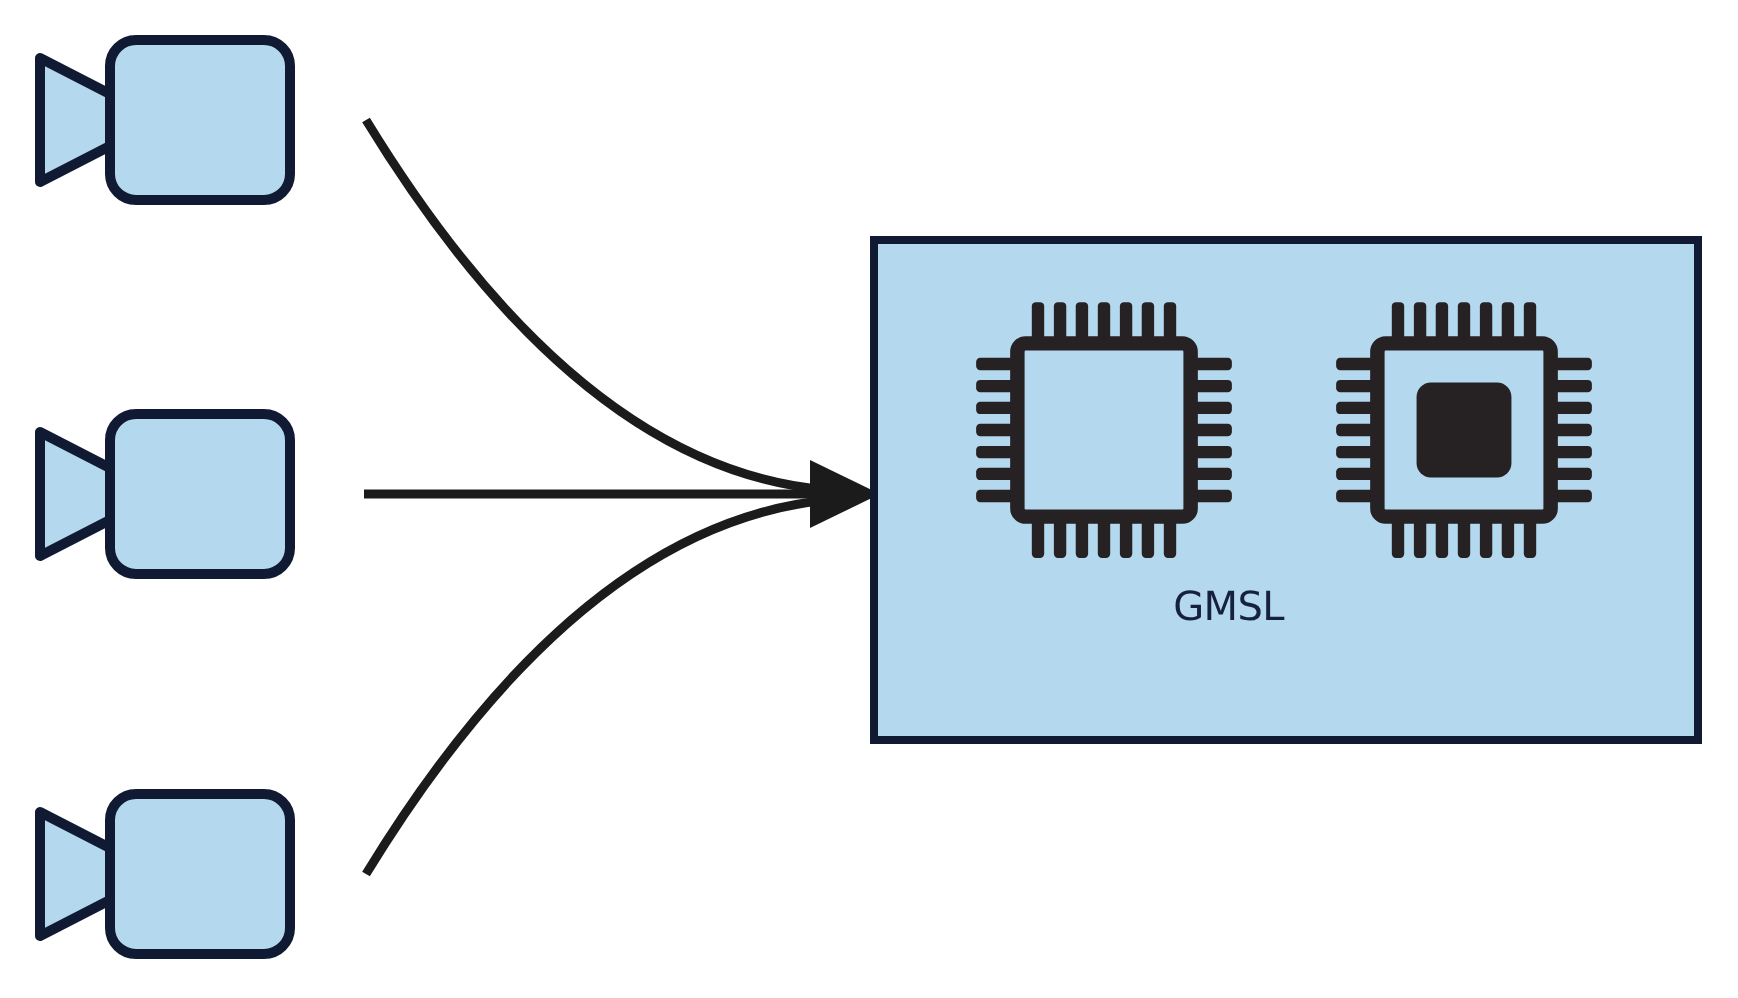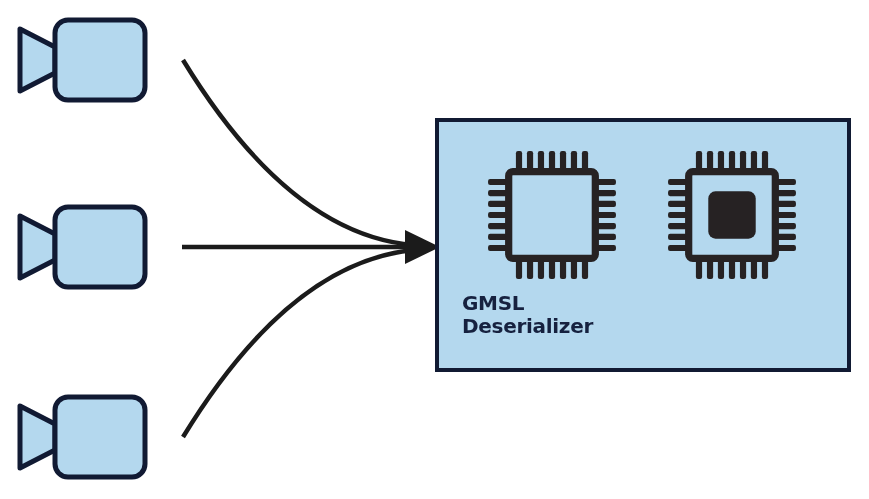--- a/index.html
+++ b/index.html
@@ -67,22 +67,22 @@
     fill: none;
     stroke: var(--chip-dark, #262223);
     stroke-width: 7;
   }
   .chip-pin { fill: var(--chip-dark, #262223); }
   .chip-die { fill: var(--chip-dark, #262223); }
   .chip-label {
     position: absolute;
     top: 170px;
     width: 180px;
-    text-align: left;
-    font-weight: bold;
+    text-align: right;
+    font-weight: normal;
     font-size: 20px;
     line-height: 22.5px;
     letter-spacing: -0.3px;
     color: var(--text-navy, #16213f);
   }
   .label-1 { left: 23px; }
   .label-2 { left: 203px; }
 </style>
 </head>
 <body>
@@ -177,17 +177,16 @@
         <rect class="chip-pin" x="107" y="71.7" width="19" height="6" rx="2"></rect>
         <rect class="chip-pin" x="107" y="82.3" width="19" height="6" rx="2"></rect>
         <rect class="chip-pin" x="107" y="93" width="19" height="6" rx="2"></rect>
       </g>
       <rect class="chip-body" x="22" y="22" width="84" height="84" rx="4"></rect>
       <rect class="chip-die" x="41" y="41" width="46" height="46" rx="7"></rect>
     </svg>
 
     <div class="chip-label label-1">
       <div>GMSL</div>
-      <div>Deserializer</div>
     </div>
 
   </div>
 </div>
 
 </body></html>

